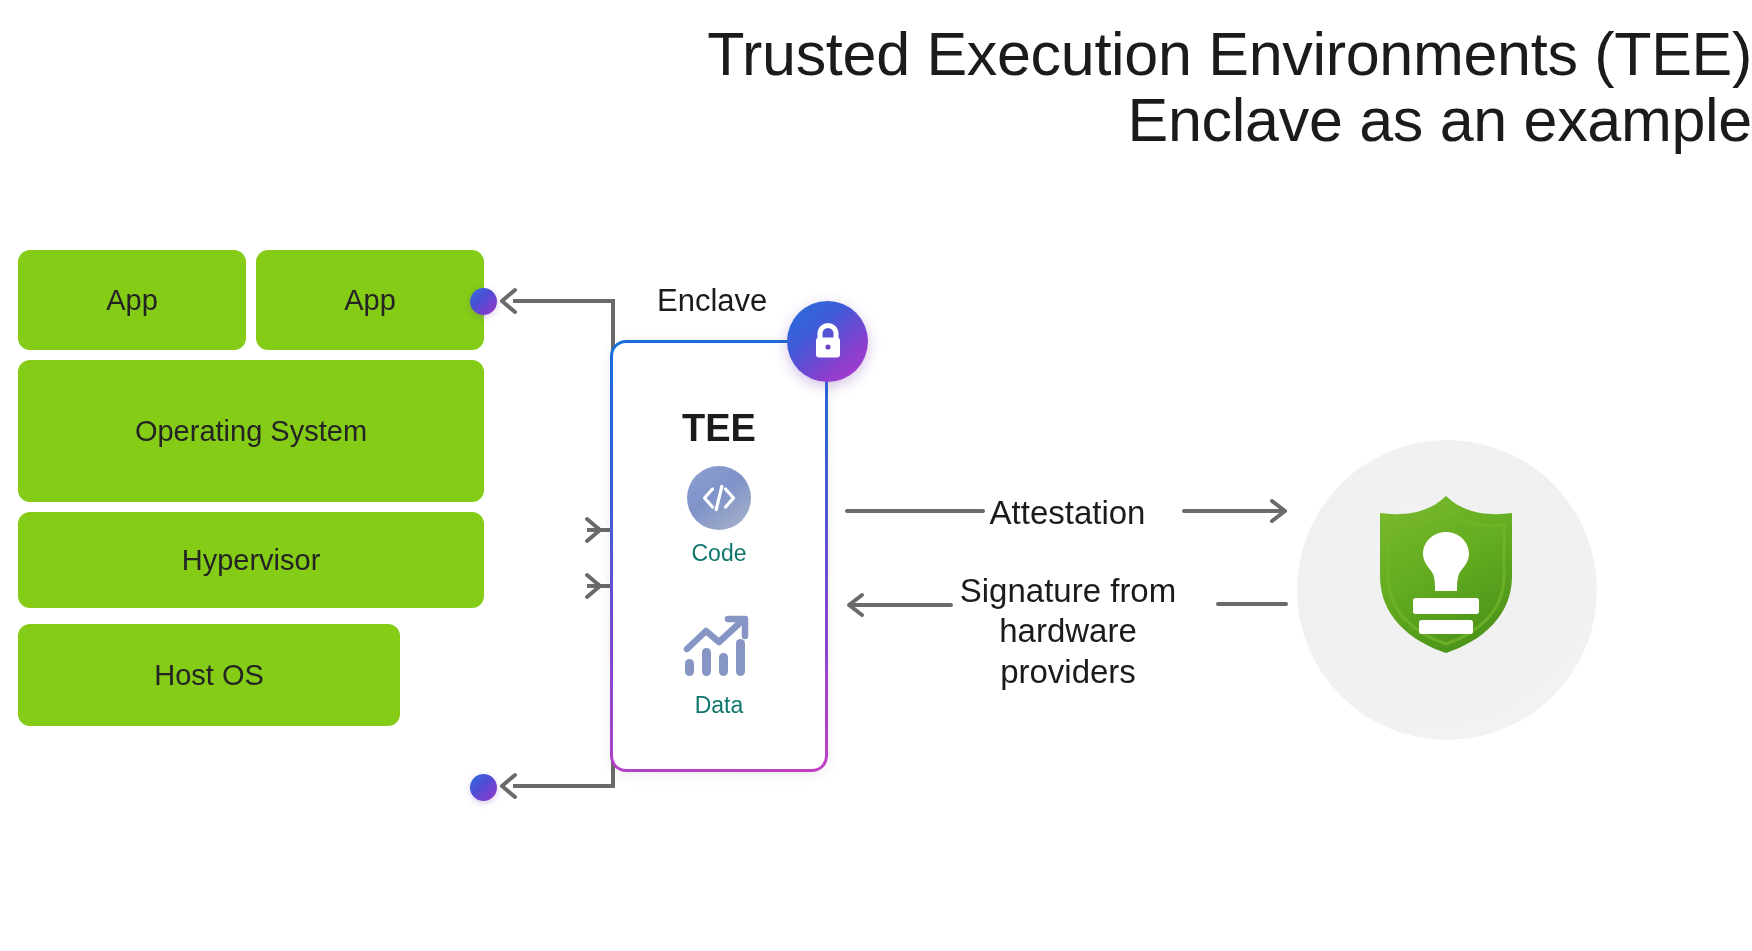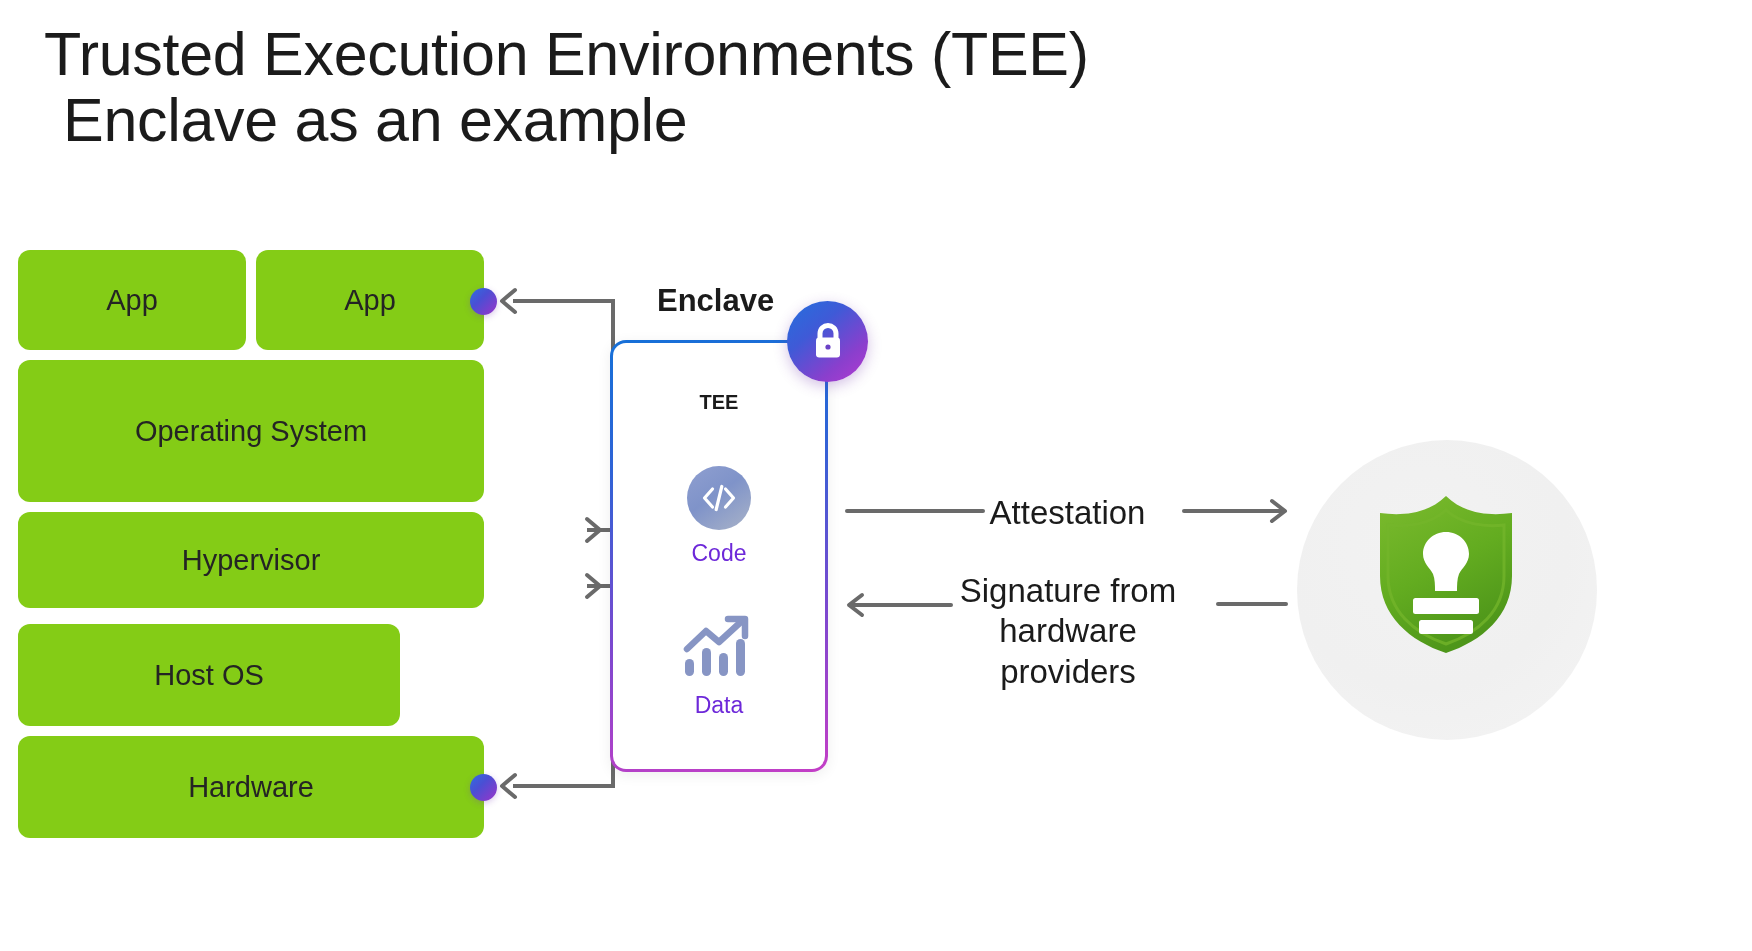--- a/index.html
+++ b/index.html
@@ -16,21 +16,21 @@
     height: 951px;
     background: #ffffff;
   }
 
   
   .title {
     position: absolute;
     left: 0;
     top: 22px;
     width: 1752px;
-    text-align: left;
+    text-align: right;
     font-size: 61px;
     line-height: 1.08;
     color: #1b1b1b;
     font-weight: 400;
     letter-spacing: -0.3px;
     padding-left: 44px;
   }
   .title .line2 { display: block; margin-left: 19px; }
 
   
@@ -67,23 +67,23 @@
     border-radius: 16px;
     background:
       linear-gradient(#ffffff, #ffffff) padding-box,
       linear-gradient(170deg, #1670d8 0%, #2f63d6 28%, #7b48cf 65%, #c43ec6 100%) border-box;
     border: 3px solid transparent;
     box-shadow: 0 3px 14px rgba(0,0,0,0.07);
   }
   .tee-label {
     position: absolute;
     width: 100%;
-    top: 48px;
+    top: 64px;
     text-align: center;
-    font-size: 20px;
+    font-size: 38px;
     font-weight: 700;
     color: #1b1b1b;
   }
 
   .lock-badge {
     position: absolute;
     width: 81px;
     height: 81px;
     border-radius: 50%;
     background: linear-gradient(140deg, #2470dd 0%, #3f5ad7 35%, #8a3fcd 72%, #b43ad0 100%);
@@ -101,21 +101,21 @@
     background: linear-gradient(145deg, #8f9fd0 0%, #7f93c9 45%, #a9b3c8 100%);
     display: flex;
     align-items: center;
     justify-content: center;
   }
   .icon-caption {
     position: absolute;
     width: 160px;
     text-align: center;
     font-size: 23px;
-    color: #6d28d9;
+    color: #0f766e;
   }
   .data-icon-wrap {
     position: absolute;
     width: 72px;
     height: 64px;
   }
 
   .arrow-svg { position: absolute; overflow: visible; }
 
   
@@ -158,40 +158,37 @@
   </div>
 
   <div class="stack-block" style="left:18px; top:512px; width:466px; height:96px;">
     <span>Hypervisor</span>
   </div>
 
   <div class="stack-block" style="left:18px; top:624px; width:382px; height:102px;">
     <span>Host OS</span>
   </div>
 
-  <div class="stack-block" style="left:18px; top:736px; width:466px; height:102px;">
-    <span>Hardware</span>
-  </div>
 
   <div class="dot" style="left:470px; top:288px;"></div>
   <div class="dot" style="left:470px; top:774px;"></div>
 
   <svg class="arrow-svg" style="left:495px; top:285px; width:130px; height:260px;" viewBox="0 0 130 260">
     <path d="M 18 16 L 118 16 L 118 245 L 92 245" fill="none" stroke="#6a6a6a" stroke-width="4"></path>
     <path d="M 20 5 L 7 16 L 20 27" fill="none" stroke="#6a6a6a" stroke-width="4" stroke-linecap="round" stroke-linejoin="round"></path>
     <path d="M 92 234 L 105 245 L 92 256" fill="none" stroke="#6a6a6a" stroke-width="4" stroke-linecap="round" stroke-linejoin="round"></path>
   </svg>
 
   <svg class="arrow-svg" style="left:495px; top:570px; width:130px; height:232px;" viewBox="0 0 130 232">
     <path d="M 92 16 L 118 16 L 118 216 L 18 216" fill="none" stroke="#6a6a6a" stroke-width="4"></path>
     <path d="M 92 5 L 105 16 L 92 27" fill="none" stroke="#6a6a6a" stroke-width="4" stroke-linecap="round" stroke-linejoin="round"></path>
     <path d="M 20 205 L 7 216 L 20 227" fill="none" stroke="#6a6a6a" stroke-width="4" stroke-linecap="round" stroke-linejoin="round"></path>
   </svg>
 
-  <div class="enclave-label" style="left:657px; top:283px;font-weight:bold;">Enclave</div>
+  <div class="enclave-label" style="left:657px; top:283px;">Enclave</div>
 
   <div class="enclave-box" style="left:610px; top:340px; width:218px; height:432px;">
     <div class="tee-label">TEE</div>
   </div>
 
   <div class="lock-badge" style="left:787px; top:301px;">
     <svg width="40" height="42" viewBox="0 0 40 42">
       <path d="M12 17 V12.5 C12 7.8 15.6 4.5 20 4.5 C24.4 4.5 28 7.8 28 12.5 V17" fill="none" stroke="#ffffff" stroke-width="5" stroke-linecap="round"></path>
       <rect x="8" y="16.5" width="24" height="20" rx="3.2" fill="#ffffff"></rect>
       <circle cx="20" cy="26" r="2.6" fill="#6b42c6"></circle>

